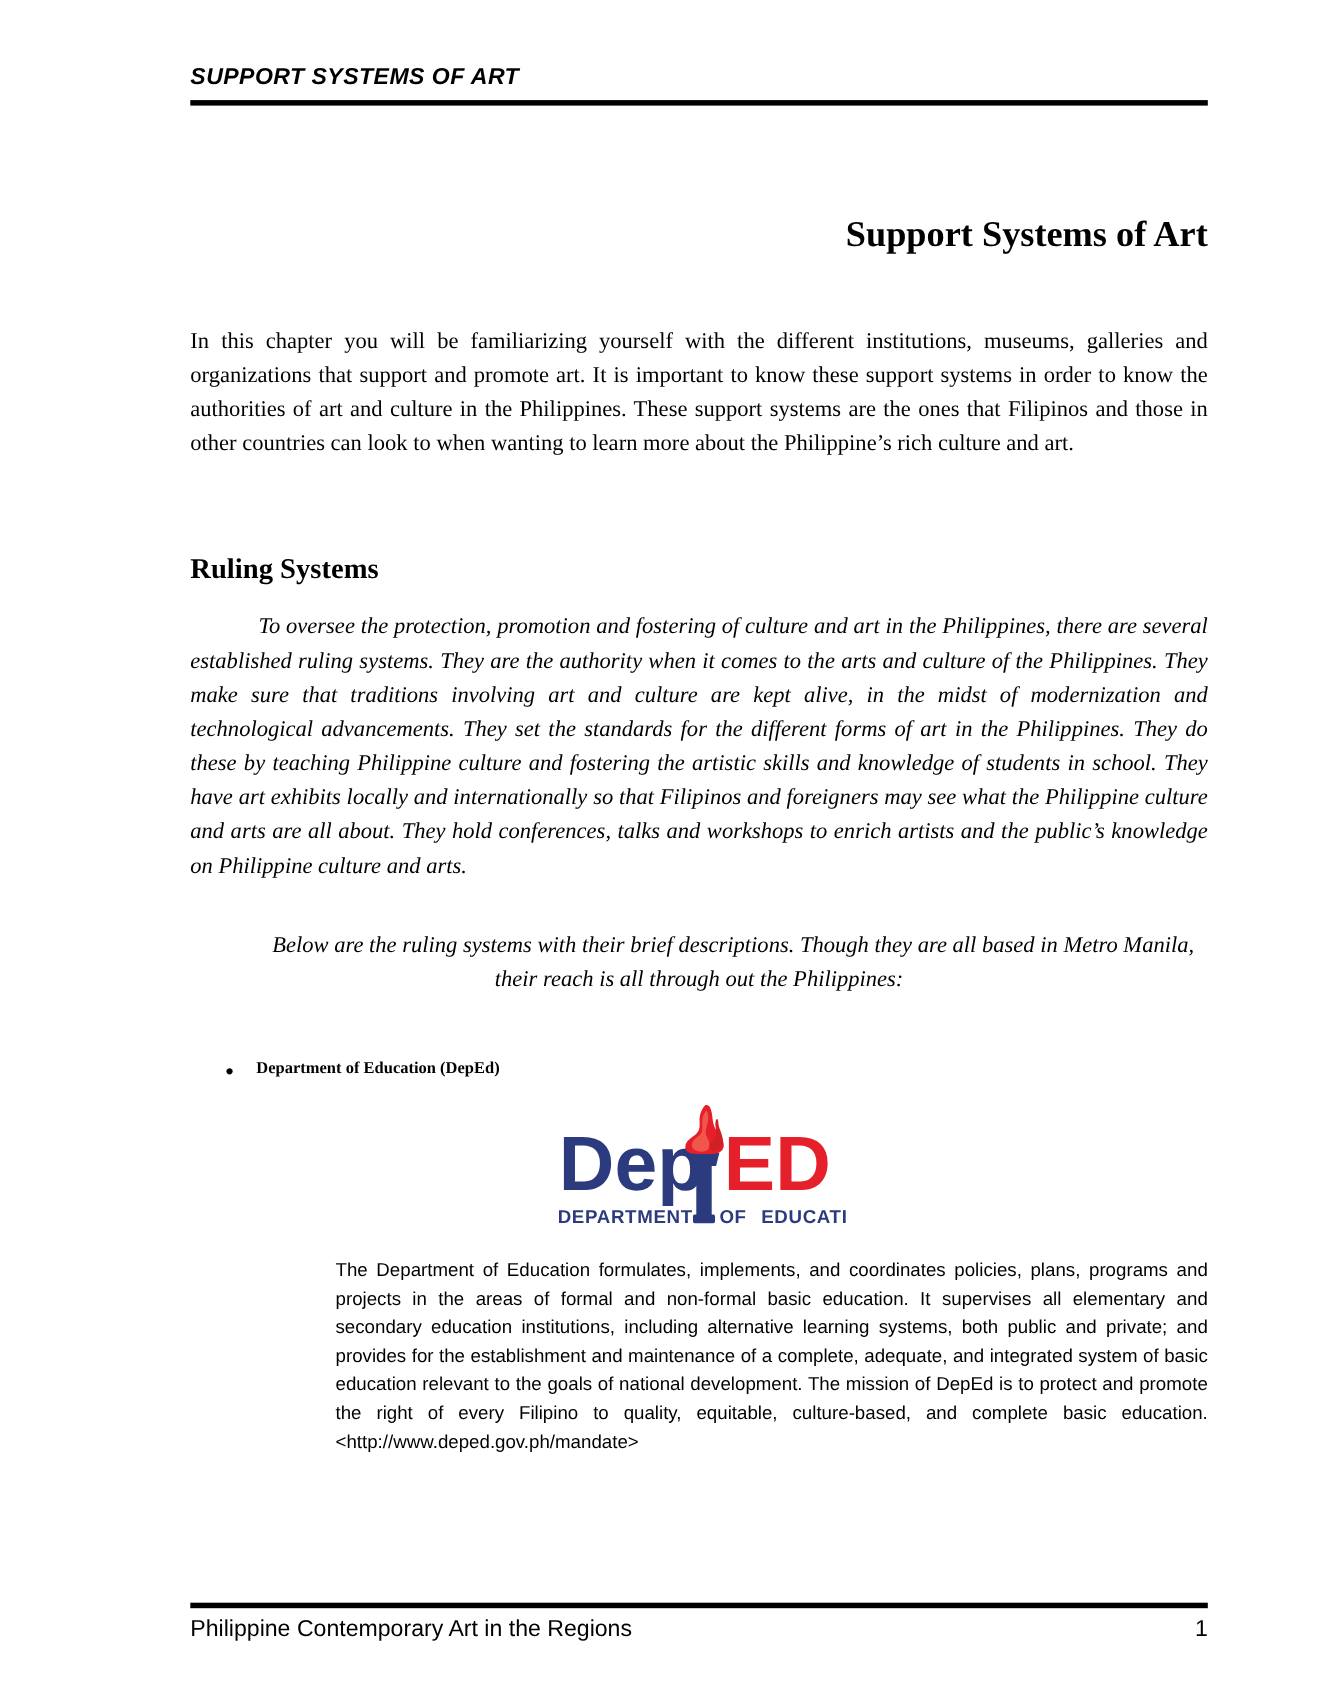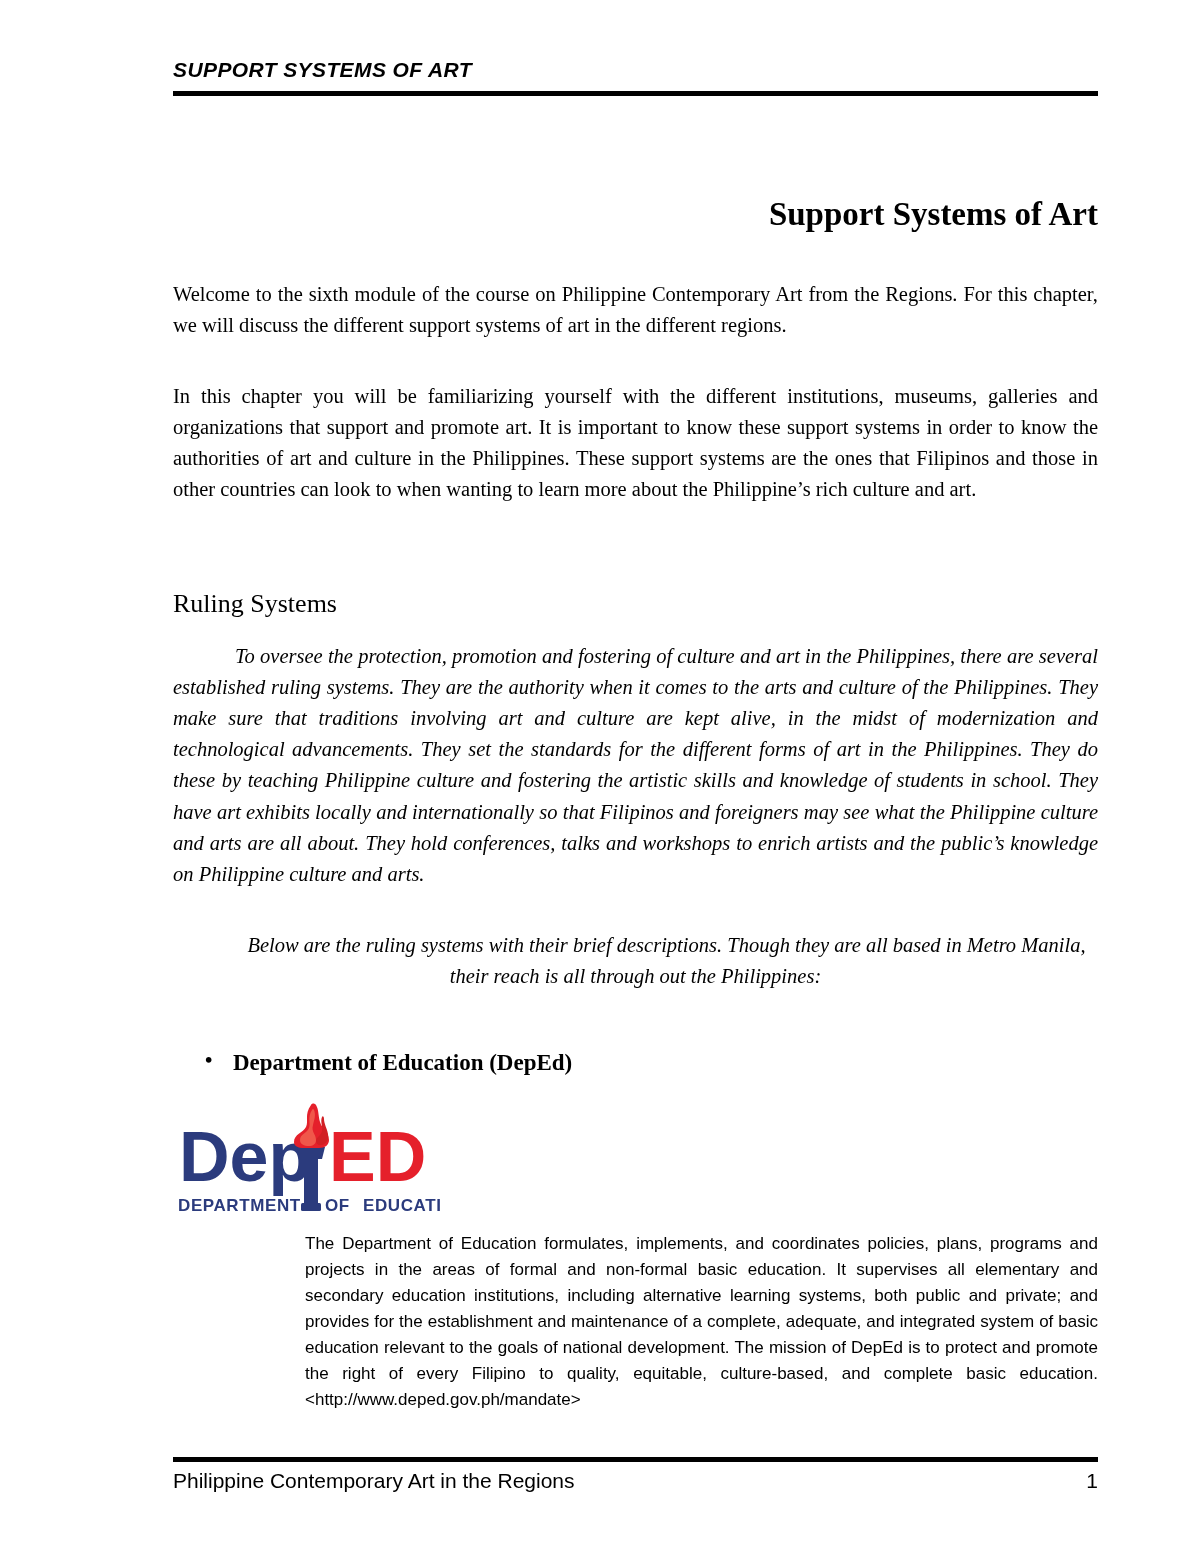--- a/index.html
+++ b/index.html
@@ -77,53 +77,54 @@
     text-indent: 62px;
     font-style: italic;
   }
 
   .gap-lg { height: 58px; }
   .gap-md { height: 30px; }
   .gap-sm { height: 16px; }
 
   h2.section {
     font-family: "Liberation Serif", serif;
-    font-weight: 400;
+    font-weight: 700;
     font-size: 26px;
     margin: 0 0 22px 0;
     line-height: 1.2;
   }
 
   
   ul.bullets {
     list-style: none;
     margin: 0;
     padding: 0;
   }
   ul.bullets li {
     position: relative;
     padding-left: 60px;
     font-weight: 700;
-    font-size: 23px;
+    font-size: 15px;
     line-height: 1.5;
     font-family: "Liberation Serif", serif;
   }
   ul.bullets li::before {
     content: "\2022";
     position: absolute;
     left: 32px;
     top: -1px;
     font-size: 21px;
   }
 
   
   .logo-wrap {
     display: flex;
+    justify-content: center;
     margin-top: 22px;
-    margin-bottom: 10px;
+    margin-bottom: 20px;
   }
   .deped-logo {
     position: relative;
     width: 268px;
     height: 118px;
   }
   .deped-logo svg { display: block; }
 
   
   .desc-block {
@@ -172,21 +173,20 @@
 
   <div class="header">
     <div class="header-text">SUPPORT SYSTEMS OF ART</div>
     <div class="header-rule"></div>
   </div>
 
   <div class="content">
 
     <h1 class="doc-title">Support Systems of Art</h1>
 
-    <p class="body">Welcome to the sixth module of the course on Philippine Contemporary Art from the Regions. For this chapter, we will discuss the different support systems of art in the different regions.</p>
 
     <div class="gap-sm"></div>
 
     <p class="body">In this chapter you will be familiarizing yourself with the different institutions, museums, galleries and organizations that support and promote art. It is important to know these support systems in order to know the authorities of art and culture in the Philippines. These support systems are the ones that Filipinos and those in other countries can look to when wanting to learn more about the Philippine’s rich culture and art.</p>
 
     <div class="gap-lg"></div>
 
     <h2 class="section">Ruling Systems</h2>
 
     <p class="body indent">To oversee the protection, promotion and fostering of culture and art in the Philippines, there are several established ruling systems. They are the authority when it comes to the arts and culture of the Philippines. They make sure that traditions involving art and culture are kept alive, in the midst of modernization and technological advancements. They set the standards for the different forms of art in the Philippines. They do these by teaching Philippine culture and fostering the artistic skills and knowledge of students in school. They have art exhibits locally and internationally so that Filipinos and foreigners may see what the Philippine culture and arts are all about. They hold conferences, talks and workshops to enrich artists and the public’s knowledge on Philippine culture and arts.</p>

